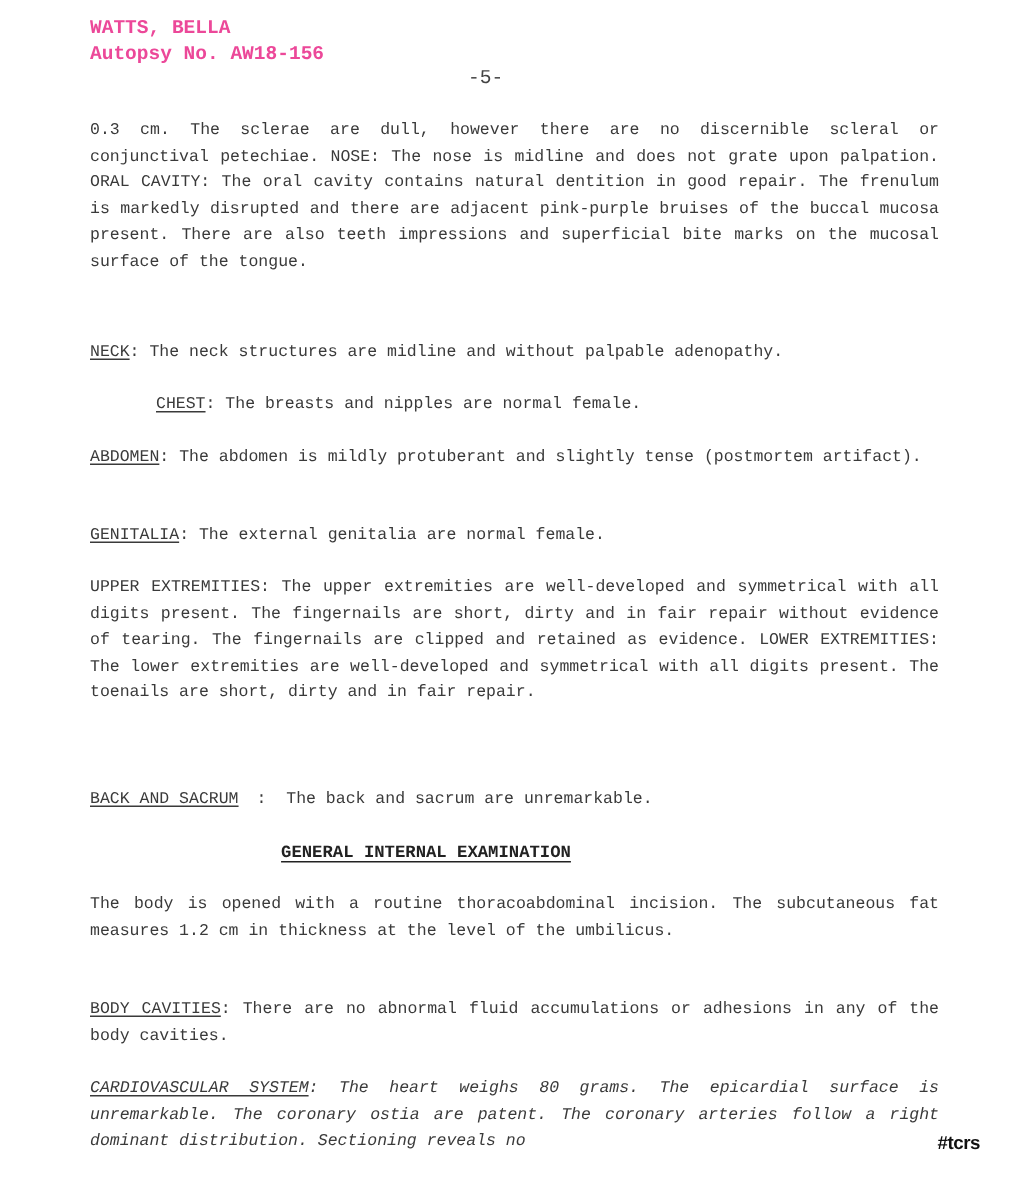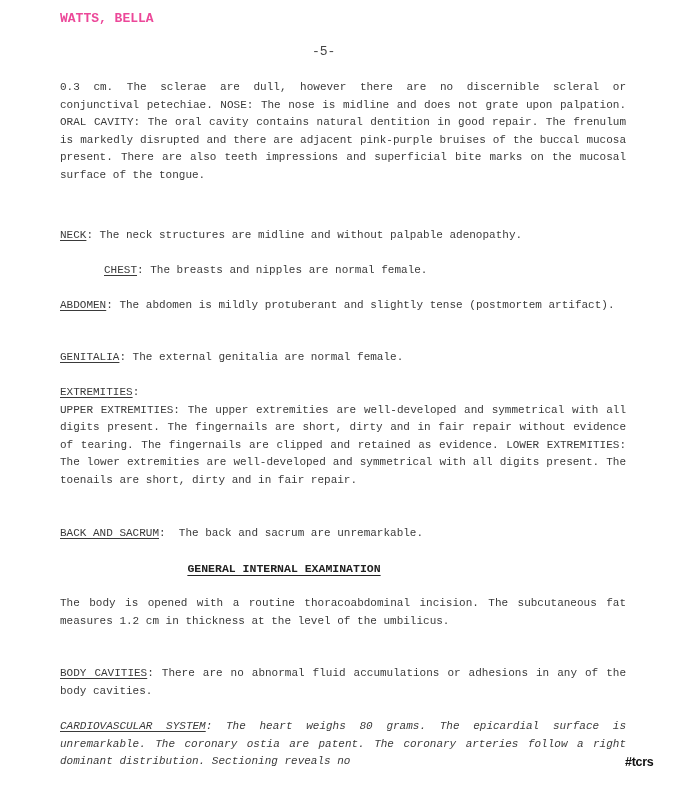--- a/index.html
+++ b/index.html
@@ -65,39 +65,39 @@
       font-size: 12.5px;
       color: #111;
       letter-spacing: -0.3px;
     }
   </style>
 </head>
 <body>
 
 <div class="header">
   <div class="line">WATTS, BELLA</div>
+  <div class="line">Autopsy No. AW18-156</div>
 </div>
 <div class="page-num">-5-</div>
 
 <div class="body-text" style="top:79px;">0.3 cm. The sclerae are dull, however there are no discernible scleral or conjunctival petechiae. NOSE: The nose is midline and does not grate upon palpation. ORAL CAVITY: The oral cavity contains natural dentition in good repair. The frenulum is markedly disrupted and there are adjacent pink-purple bruises of the buccal mucosa present. There are also teeth impressions and superficial bite marks on the mucosal surface of the tongue.</div>
 
 <div class="body-text" style="top:227px;"><span class="u">NECK</span><span>: The neck structures are midline and without palpable adenopathy.</span></div>
 
 <div class="body-text" style="top:262px;margin-left:44px;"><span class="u">CHEST</span><span>: The breasts and nipples are normal female.</span></div>
 
 <div class="body-text" style="top:297px;"><span class="u">ABDOMEN</span><span>: The abdomen is mildly protuberant and slightly tense (postmortem artifact).</span></div>
 
 <div class="body-text" style="top:349px;"><span class="u">GENITALIA</span><span>: The external genitalia are normal female.</span></div>
 
 <div class="body-text" style="top:384px;">
-    <div><span class="u">EXTREMITIES</span><span>:</span></div>
     <div>UPPER EXTREMITIES: The upper extremities are well-developed and symmetrical with all digits present. The fingernails are short, dirty and in fair repair without evidence of tearing. The fingernails are clipped and retained as evidence. LOWER EXTREMITIES: The lower extremities are well-developed and symmetrical with all digits present. The toenails are short, dirty and in fair repair.</div>
   </div>
 
-<div class="body-text" style="top:525px;"><span class="u">BACK AND SACRUM</span><span style="white-space:pre-wrap;">:  The back and sacrum are unremarkable.</span></div>
+<div class="body-text" style="top:525px;"><span class="u">BACK AND SACRUM</span><span style="white-space:pre-wrap;padding-left:12px;">:  The back and sacrum are unremarkable.</span></div>
 
 <div class="section-title" style="top:562px;"><span>GENERAL INTERNAL EXAMINATION</span></div>
 
 <div class="body-text" style="top:595px;">The body is opened with a routine thoracoabdominal incision. The subcutaneous fat measures 1.2 cm in thickness at the level of the umbilicus.</div>
 
 <div class="body-text" style="top:665px;"><span class="u">BODY CAVITIES</span><span>: There are no abnormal fluid accumulations or adhesions in any of the body cavities.</span></div>
 
 <div class="body-text" style="top:718px;font-style:italic;"><span class="u">CARDIOVASCULAR SYSTEM</span><span>: The heart weighs 80 grams. The epicardial surface is unremarkable. The coronary ostia are patent. The coronary arteries follow a right dominant distribution. Sectioning reveals no</span></div>
 
 <div class="watermark">#tcrs</div>

